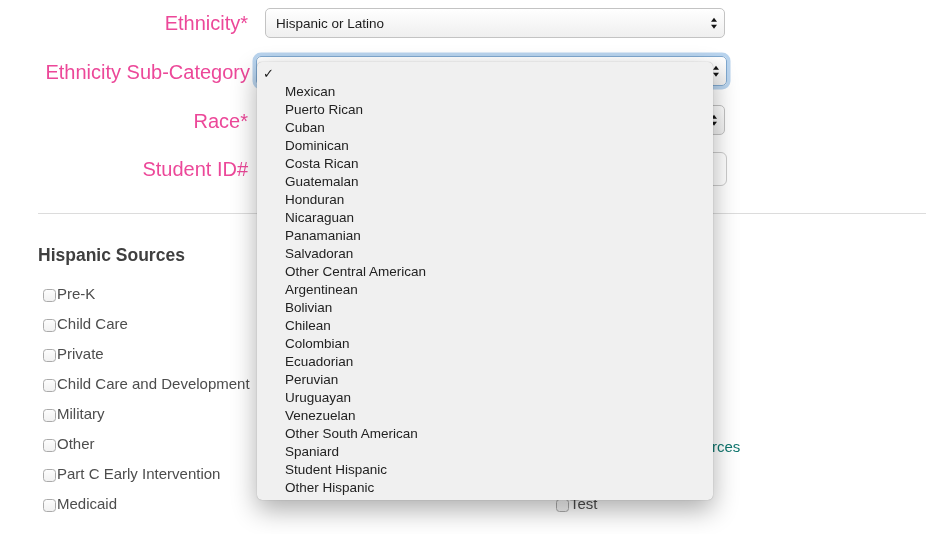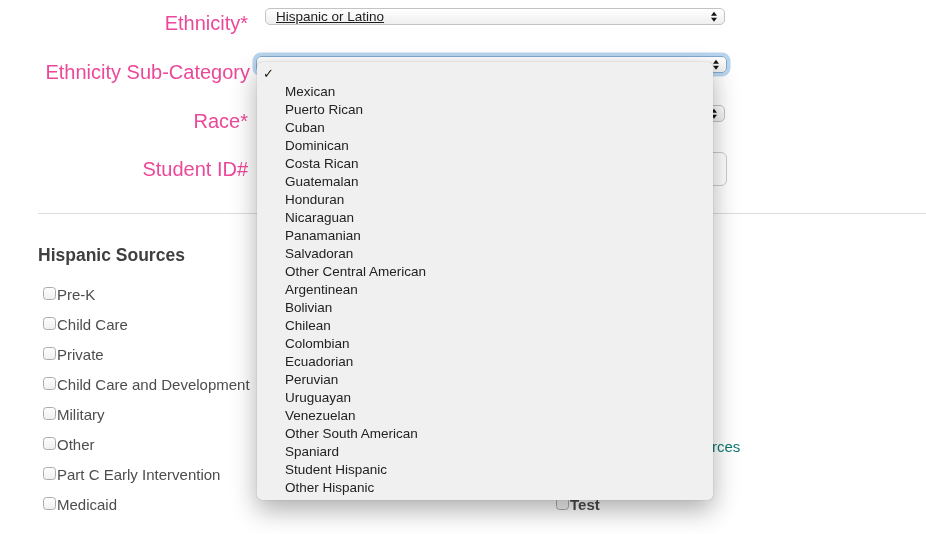--- a/index.html
+++ b/index.html
@@ -9,23 +9,23 @@
 
   
   .field-label { position:absolute; left:0; width:248px; text-align:right;
     font-size:20px; color:#ec4899; line-height:30px; }
   .lbl-r1 { top:8px; }
   .lbl-r2 { top:57px; width:250px;text-align:right; }
   .lbl-r3 { top:106px; }
   .lbl-r4 { top:154px; }
 
   
-  .select { position:absolute; height:17px; border:1px solid #c3c3c3; border-radius:5px;
+  .select { position:absolute; height:30px; border:1px solid #c3c3c3; border-radius:5px;
     background:linear-gradient(#ffffff, #efefef); display:flex; align-items:center;
-    padding:0 24px 0 10px; font-size:13.5px; color:#1d1d1d; z-index:2;text-decoration:underline; }
+    padding:0 24px 0 10px; font-size:13.5px; color:#1d1d1d; z-index:2; }
   .sel-r1 { left:265px; top:8px;  width:460px; }
   .sel-r2 { left:256px; top:56px; width:471px; z-index:3;
     border-color:#7fa8cf; box-shadow:0 0 0 3.5px #b9d4ee; }
   .sel-r3 { left:265px; top:105px; width:460px; }
   .stepper { position:absolute; right:7px; top:50%; transform:translateY(-50%);
     display:flex; flex-direction:column; align-items:center; }
   .stepper i { display:block; width:0; height:0; border-left:3.5px solid transparent;
     border-right:3.5px solid transparent; }
   .stepper .up { border-bottom:4.5px solid #141414; margin-bottom:2.5px; }
   .stepper .dn { border-top:4.5px solid #141414; }
@@ -44,28 +44,28 @@
     box-shadow:0 0 1px rgba(0,0,0,0.35), 0 10px 26px rgba(0,0,0,0.32); }
   .dd-row { height:18px; line-height:18px; font-size:13.5px; color:#222222; white-space:nowrap; }
   .dd-selected { padding-left:6px; }
   .dd-check { font-size:13px; color:#1a1a1a; }
   .dd-opt { padding-left:28px; }
 
   
   .fund-heading { position:absolute; left:38px; top:245px; font-size:17.5px;
     font-weight:bold; color:#3f3f3f; z-index:1; }
   .fund-list { position:absolute; left:43px; top:286px; z-index:1; }
-  .check-row { display:flex; align-items:center; height:16px; margin-bottom:14px; cursor:default; }
+  .check-row { display:flex; align-items:flex-end; height:16px; margin-bottom:14px; cursor:default; }
   .cb { width:13px; height:13px; flex:0 0 13px; border:1px solid #ababab; border-radius:3.5px;
     background:linear-gradient(#fdfdfd, #f1f1f1); margin-top:-1px; }
   .cb-label { font-size:15px; color:#4d4d4d; margin-left:1px; }
 
   
   .partial-text { position:absolute; left:712px; top:438px; font-size:15px; color:#0f766e; z-index:1; }
-  .test-row { position:absolute; left:556px; top:496px; z-index:1;font-weight:bold; }
+  .test-row { position:absolute; left:556px; top:496px; z-index:1; }
   .test-row .check-row { margin-bottom:0; }
 </style>
 </head>
 <body>
 
 <div class="page">
 
   <div class="field-label lbl-r1">Ethnicity*</div>
   <div class="select sel-r1">
     <span>Hispanic or Latino</span>

